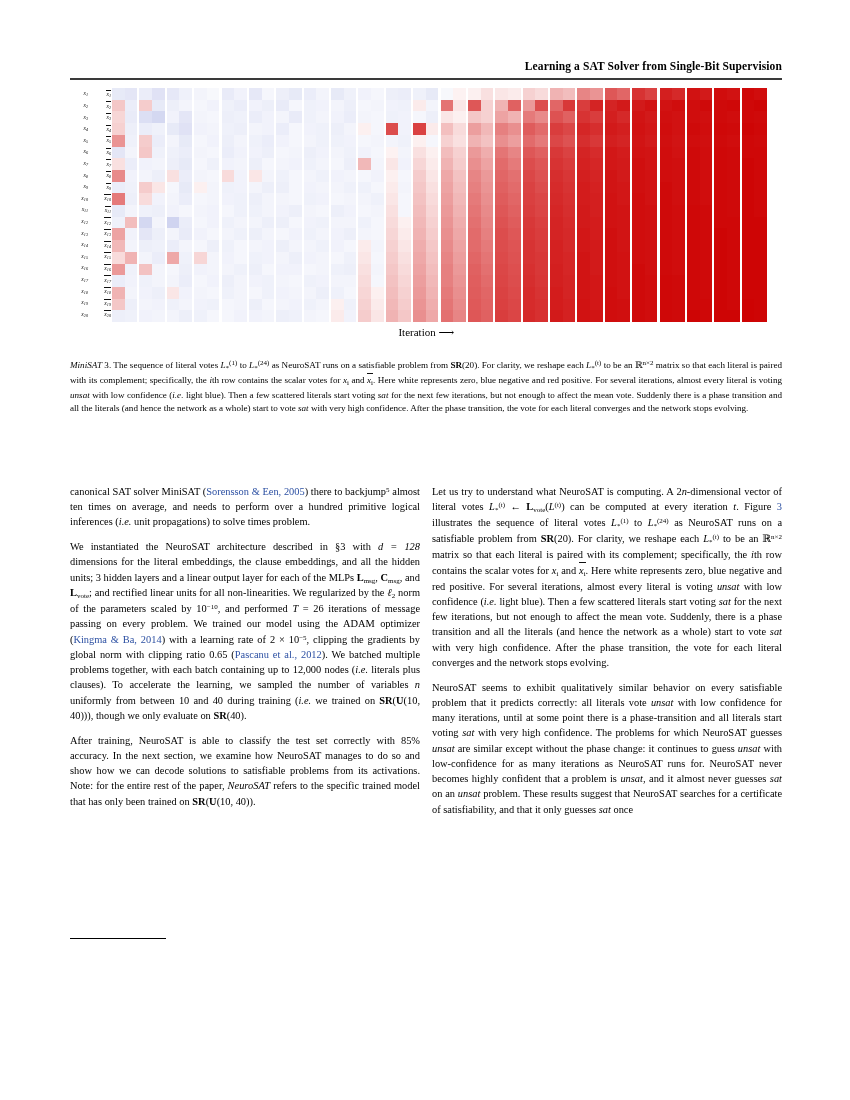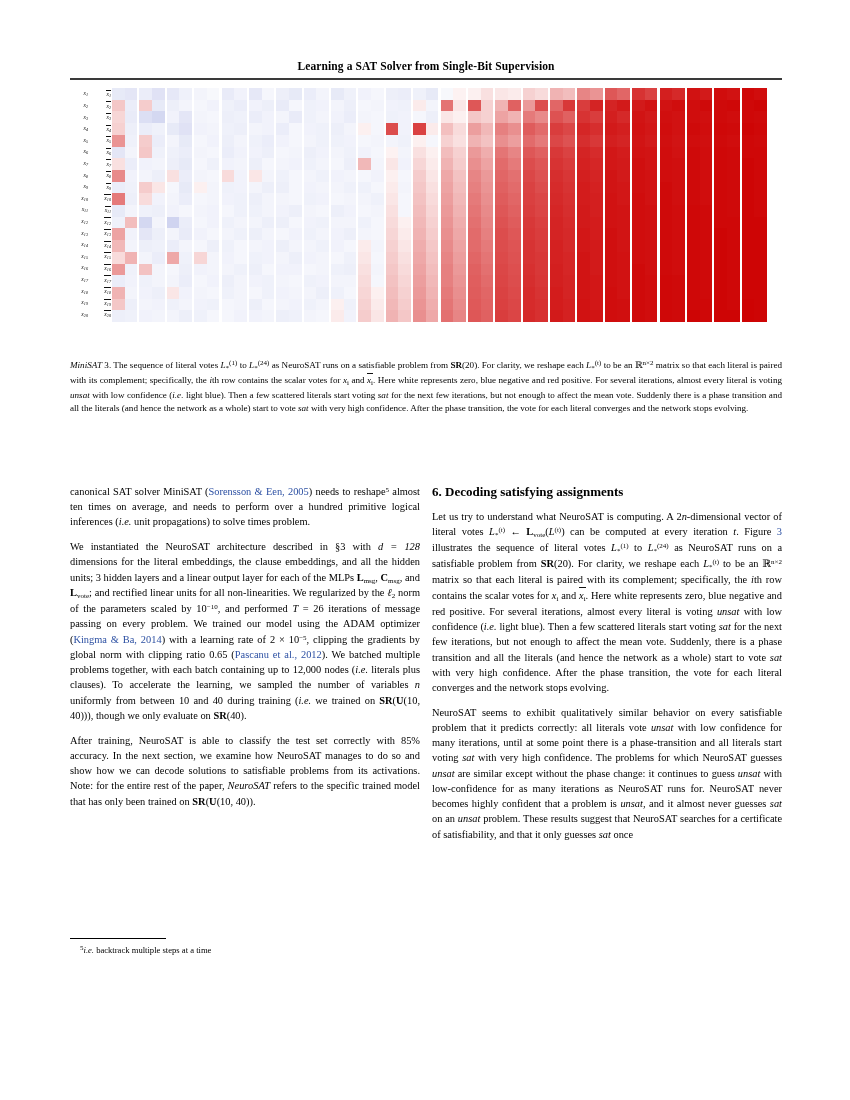--- a/index.html
+++ b/index.html
@@ -6,21 +6,21 @@
   body{
     width:850px;height:1100px;background:#ffffff;
     font-family:"Liberation Serif","DejaVu Serif",serif;
     color:#000;position:relative;overflow:hidden;
   }
   .page{position:absolute;left:0;top:0;width:850px;height:1100px;}
 
   
   .runhead{
     position:absolute;left:70px;top:60px;width:712px;
-    text-align:center;font-weight:bold;font-size:11.5px;
+    text-align:right;font-weight:bold;font-size:11.5px;
     letter-spacing:.01em;
   }
   .rule{
     position:absolute;left:70px;top:78px;width:712px;height:2.2px;
     background:#3a3a3a;
   }
 
   
   .figure{position:absolute;left:70px;top:86px;width:712px;}
   .heatwrap{position:relative;height:238px;}
@@ -1276,47 +1276,49 @@
               <div class="cell" style="background: rgb(206, 5, 5);"></div>
               <div class="cell" style="background: rgb(206, 5, 5);"></div>
               <div class="cell" style="background: rgb(206, 5, 5);"></div>
               <div class="cell" style="background: rgb(206, 5, 5);"></div>
               <div class="cell" style="background: rgb(206, 5, 5);"></div>
               <div class="cell" style="background: rgb(206, 5, 5);"></div>
             </div>
           </div>
         </div>
     </div>
+    <div class="axislabel">
+      <span>Iteration</span>
+      <span class="arrow">⟶</span>
+    </div>
   </div>
 
   <div class="caption">
     <i>MiniSAT</i> 3. The sequence of literal votes
     <i>L</i><span class="sub2">*</span><span class="sup">(1)</span> to
     <i>L</i><span class="sub2">*</span><span class="sup">(24)</span>
     as NeuroSAT runs on a satisfiable problem from <span class="bf">SR</span>(20). For clarity, we reshape
     each <i>L</i><span class="sub2">*</span><span class="sup">(t)</span> to be an
     ℝ<span class="sup">n×2</span> matrix so that each literal is paired with its complement; specifically, the <i>i</i>th row contains the scalar votes for <i>x</i><span class="sub2">i</span>
     and <span class="ovl"><i>x</i><span class="sub2">i</span></span>. Here white represents zero, blue negative and red positive. For several iterations, almost every literal is voting <i>unsat</i> with low
     confidence (<i>i.e.</i> light blue). Then a few scattered literals start voting <i>sat</i> for the next few iterations, but not enough to affect the mean vote.
     Suddenly there is a phase transition and all the literals (and hence the network as a whole) start to vote <i>sat</i> with very high confidence.
     After the phase transition, the vote for each literal converges and the network stops evolving.
   </div>
 
   <div class="col colL">
-    <p><span>canonical SAT solver MiniSAT (</span><span class="cite">Sorensson &amp; Een, 2005</span><span>) needs to reshape</span><span class="sup">5</span><span> almost ten times on average, and needs to perform over a hundred primitive logical inferences (</span><i>i.e.</i><span> unit propagations) to solve times problem.</span></p>
+    <p><span>canonical SAT solver MiniSAT (</span><span class="cite">Sorensson &amp; Een, 2005</span><span>) there to backjump</span><span class="sup">5</span><span> almost ten times on average, and needs to perform over a hundred primitive logical inferences (</span><i>i.e.</i><span> unit propagations) to solve times problem.</span></p>
 
     <p><span>We instantiated the NeuroSAT architecture described in §3 with </span><i>d = 128</i><span> dimensions for the literal embeddings, the clause embeddings, and all the hidden units; 3 hidden layers and a linear output layer for each of the MLPs </span><b>L</b><span class="sub2">msg</span>, <b>C</b><span class="sub2">msg</span>, and <b>L</b><span class="sub2">vote</span><span>; and rectified linear units for all non-linearities. We regularized by the </span><i>ℓ</i><span class="sub2">2</span><span> norm of the parameters scaled by </span>10<span class="sup">−10</span><span>, and performed </span><i>T</i> = 26<span> iterations of message passing on every problem. We trained our model using the ADAM optimizer (</span><span class="cite">Kingma &amp; Ba, 2014</span><span>) with a learning rate of </span>2 × 10<span class="sup">−5</span><span>, clipping the gradients by global norm with clipping ratio 0.65 (</span><span class="cite">Pascanu et al., 2012</span><span>). We batched multiple problems together, with each batch containing up to 12,000 nodes (</span><i>i.e.</i><span> literals plus clauses). To accelerate the learning, we sampled the number of variables </span><i>n</i><span> uniformly from between 10 and 40 during training (</span><i>i.e.</i><span> we trained on </span><b>SR</b>(<b>U</b>(10, 40))<span>), though we only evaluate on </span><b>SR</b>(40)<span>.</span></p>
 
     <p><span>After training, NeuroSAT is able to classify the test set correctly with 85% accuracy. In the next section, we examine how NeuroSAT manages to do so and show how we can decode solutions to satisfiable problems from its activations. Note: for the entire rest of the paper, </span><i>NeuroSAT</i><span> refers to the specific trained model that has only been trained on </span><b>SR</b>(<b>U</b>(10, 40))<span>.</span></p>
   </div>
 
   <div class="fnrule"></div>
-  <div class="footnote"><span class="sup">5</span><i>i.e.</i><span> backtrack multiple steps at a time</span></div>
 
   <div class="col colR">
-    <p class="sechead">6. Decoding satisfying assignments</p>
 
     <p><span>Let us try to understand what NeuroSAT is computing. A </span><span>2<i>n</i></span><span>-dimensional vector of literal votes </span><i>L</i><span class="sub2">*</span><span class="sup">(t)</span> ← <b>L</b><span class="sub2">vote</span>(<i>L</i><span class="sup">(t)</span>)<span> can be computed at every iteration </span><i>t</i><span>. Figure </span><span class="cite">3</span><span> illustrates the sequence of literal votes </span><i>L</i><span class="sub2">*</span><span class="sup">(1)</span><span> to </span><i>L</i><span class="sub2">*</span><span class="sup">(24)</span><span> as NeuroSAT runs on a satisfiable problem from </span><b>SR</b>(20)<span>. For clarity, we reshape each </span><i>L</i><span class="sub2">*</span><span class="sup">(t)</span><span> to be an </span>ℝ<span class="sup">n×2</span><span> matrix so that each literal is paired with its complement; specifically, the </span><i>i</i><span>th row contains the scalar votes for </span><i>x</i><span class="sub2">i</span><span> and </span><span class="ovl"><i>x</i><span class="sub2">i</span></span><span>. Here white represents zero, blue negative and red positive. For several iterations, almost every literal is voting </span><i>unsat</i><span> with low confidence (</span><i>i.e.</i><span> light blue). Then a few scattered literals start voting </span><i>sat</i><span> for the next few iterations, but not enough to affect the mean vote. Suddenly, there is a phase transition and all the literals (and hence the network as a whole) start to vote </span><i>sat</i><span> with very high confidence. After the phase transition, the vote for each literal converges and the network stops evolving.</span></p>
 
     <p><span>NeuroSAT seems to exhibit qualitatively similar behavior on every satisfiable problem that it predicts correctly: all literals vote </span><i>unsat</i><span> with low confidence for many iterations, until at some point there is a phase-transition and all literals start voting </span><i>sat</i><span> with very high confidence. The problems for which NeuroSAT guesses </span><i>unsat</i><span> are similar except without the phase change: it continues to guess </span><i>unsat</i><span> with low-confidence for as many iterations as NeuroSAT runs for. NeuroSAT never becomes highly confident that a problem is </span><i>unsat</i><span>, and it almost never guesses </span><i>sat</i><span> on an </span><i>unsat</i><span> problem. These results suggest that NeuroSAT searches for a certificate of satisfiability, and that it only guesses </span><i>sat</i><span> once</span></p>
   </div>
 
 </div>
 
 </body></html>

